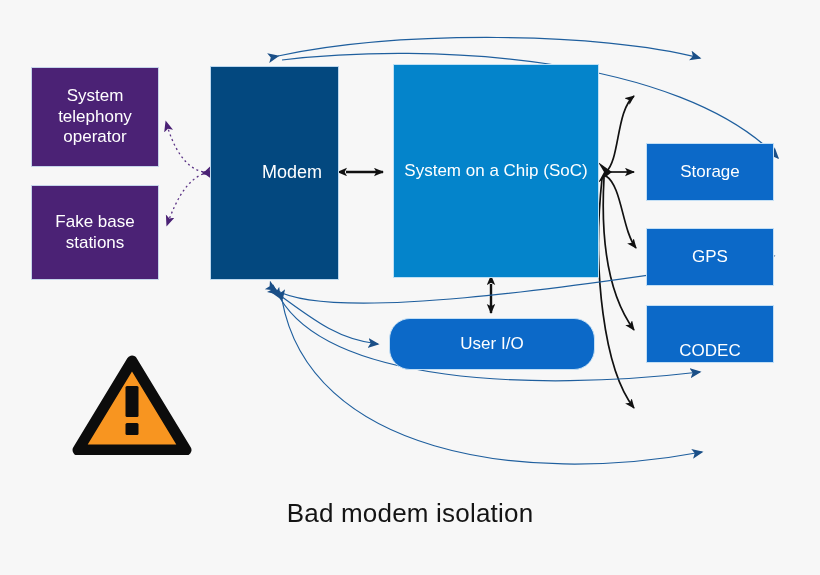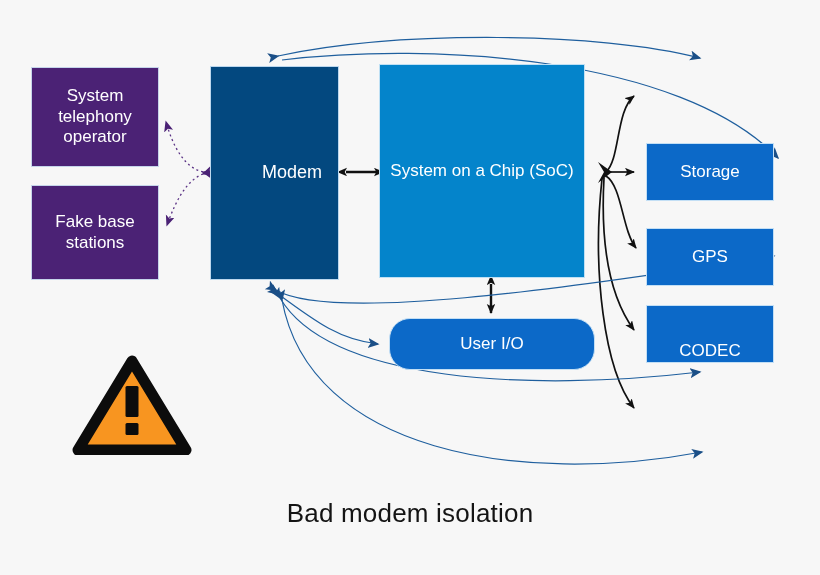--- a/index.html
+++ b/index.html
@@ -28,21 +28,21 @@
 
   .n-threat{background:#4b2275;border-color:#c5d5ea;font-size:17px;}
   .n-modem{background:#03487f;border-color:#bcd7ee;font-size:18px;}
   .n-soc{background:#0484cb;border-color:#bfe0f4;font-size:17px;}
   .n-periph{background:#0c69c8;border-color:#c3dff5;font-size:17px;}
 
   
   #node-mto      {left:31px; top:67px;  width:128px;height:100px;}
   #node-fbs      {left:31px; top:185px; width:128px;height:95px;}
   #node-modem    {left:210px;top:66px;  width:129px;height:214px;padding-left:35px;}
-  #node-soc      {left:379px;top:64px;  width:206px;height:214px;}
+  #node-soc      {left:393px;top:64px;  width:206px;height:214px;}
   #node-ram      {left:646px;top:66px;  width:128px;height:59px;}
   #node-storage  {left:646px;top:143px; width:128px;height:58px;}
   #node-gps      {left:646px;top:228px; width:128px;height:58px;}
   #node-codec    {left:646px;top:305px; width:128px;height:58px;align-items:flex-end;}
   #node-camera   {left:646px;top:385px; width:128px;height:58px;}
   #node-userio   {left:389px;top:318px; width:206px;height:52px;border-radius:21px;}
 
   #warning-icon{position:absolute;left:72px;top:355px;width:120px;height:100px;z-index:3;}
 
   #caption{

